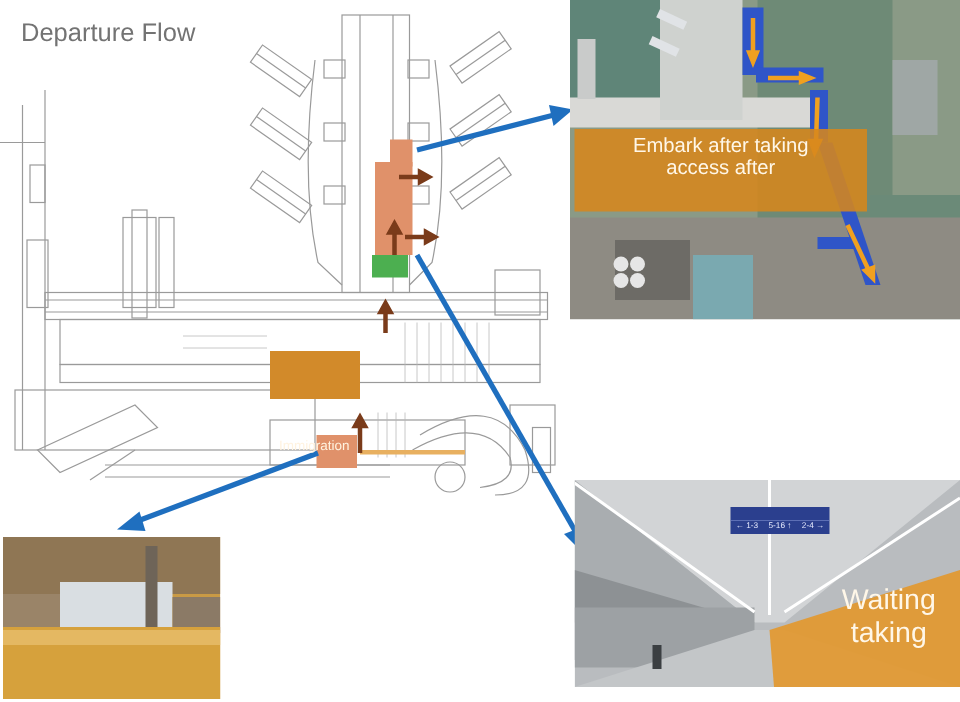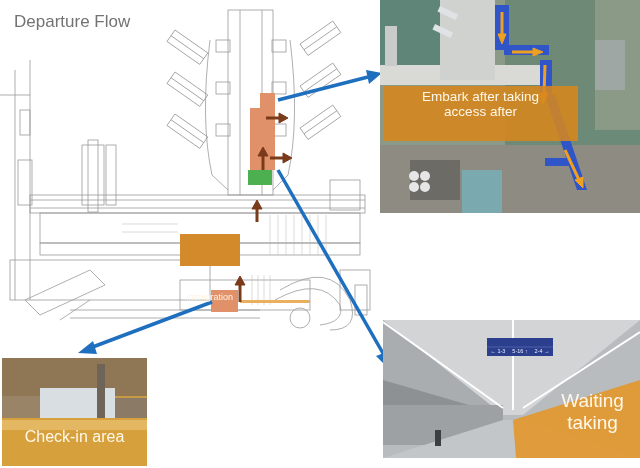--- a/index.html
+++ b/index.html
@@ -185,21 +185,20 @@
   <svg width="145" height="108" viewBox="0 0 145 108">
     <rect width="145" height="108" fill="#c99a45"></rect>
     <rect width="145" height="38" fill="#8f7654"></rect>
     <rect x="38" y="30" width="75" height="32" fill="#d9dee2"></rect>
     <rect x="95" y="6" width="8" height="56" fill="#6e6458"></rect>
     <rect x="0" y="38" width="38" height="26" fill="#9a8468"></rect>
     <rect x="113" y="40" width="32" height="24" fill="#8b7a66"></rect>
     <rect x="0" y="60" width="145" height="48" fill="#d6a13c"></rect>
     <rect x="0" y="62" width="145" height="10" fill="#e4b862"></rect>
   </svg>
-  <div class="caption" style="left:0;top:70px;width:145px;font-size:16px;">Check-in area</div>
 </div>
 
 <div class="photo" style="left:383px;top:320px;width:257px;height:170px;">
   <svg width="257" height="138" viewBox="0 0 257 138">
     <rect width="257" height="138" fill="#b9bcbf"></rect>
     <polygon points="0,0 257,0 140,95 120,95" fill="#d2d4d6"></polygon>
     <polygon points="0,0 120,95 0,95" fill="#a9adb0"></polygon>
     <polygon points="0,60 120,95 0,120" fill="#8d9194"></polygon>
     <rect x="0" y="85" width="120" height="40" fill="#9da1a4"></rect>
     <line x1="0" y1="2" x2="120" y2="88" stroke="#ffffff" stroke-width="2"></line>

